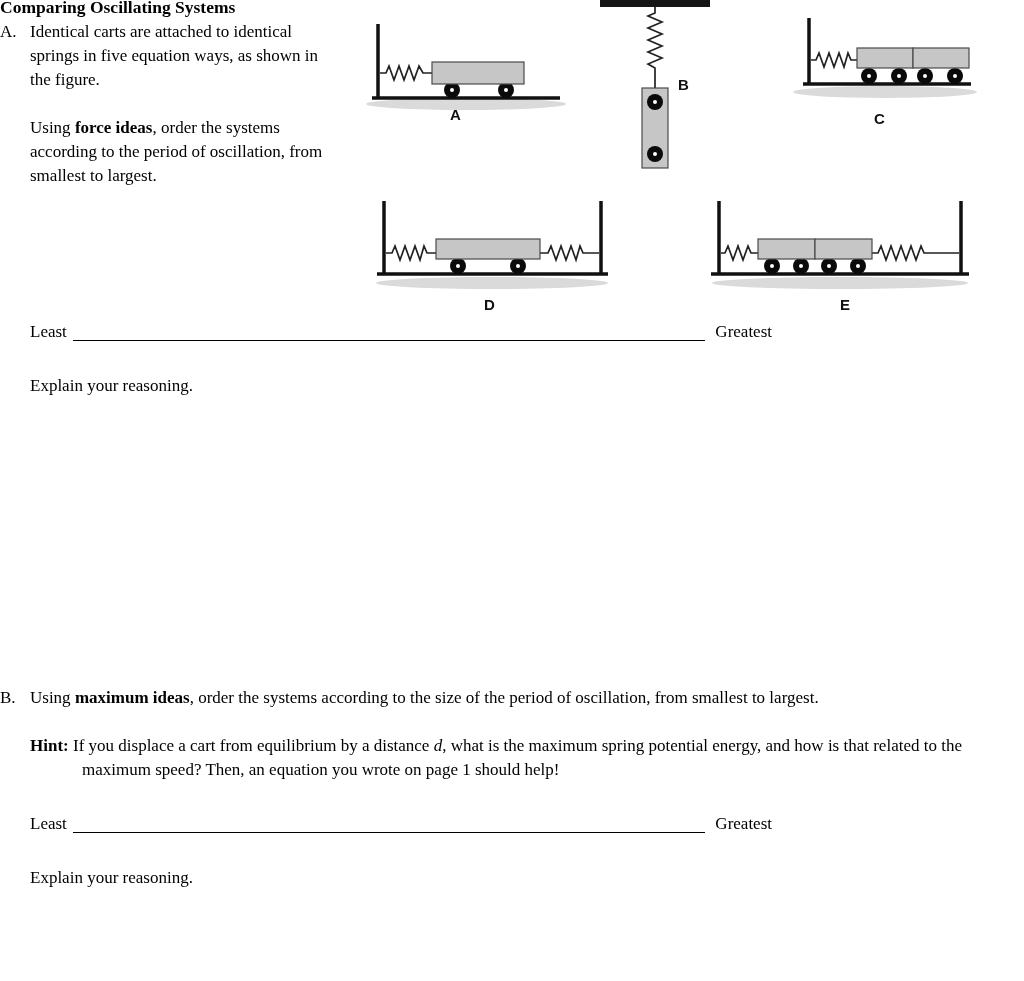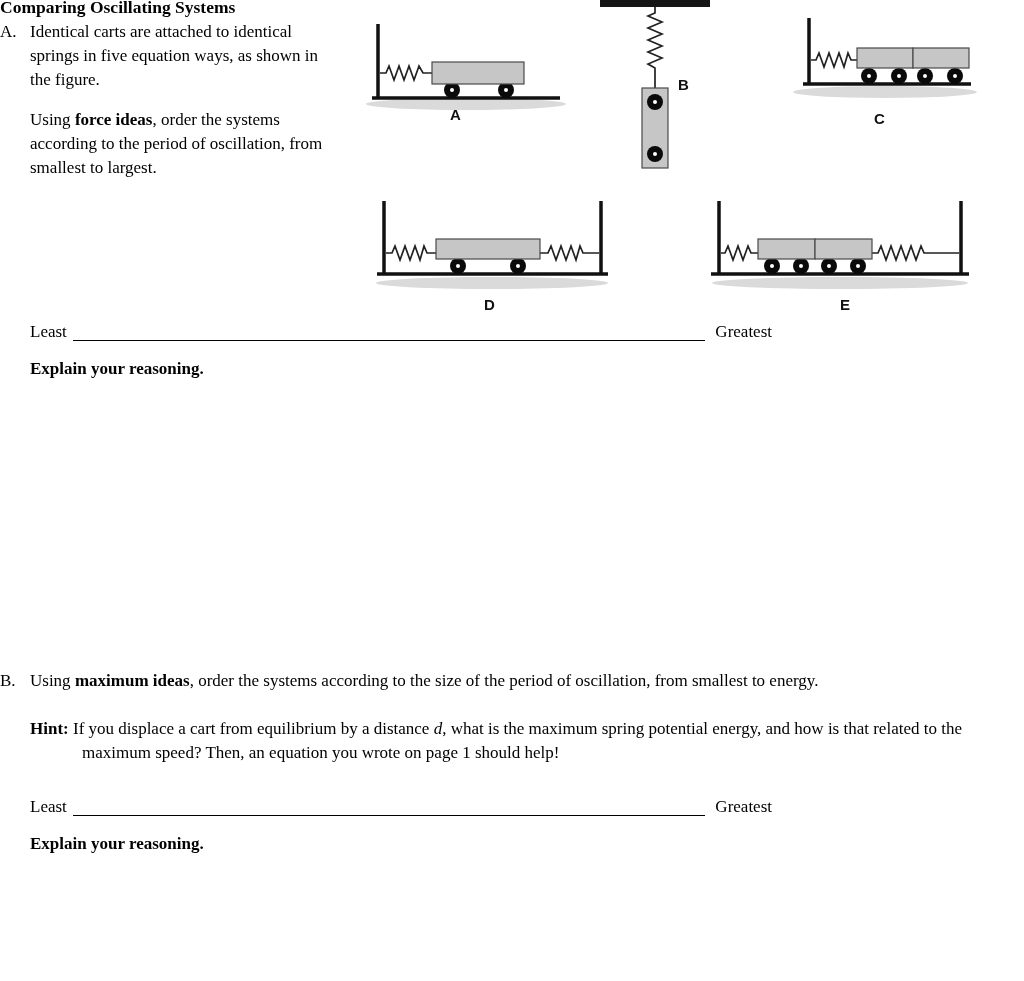--- a/index.html
+++ b/index.html
@@ -35,21 +35,21 @@
   .title {
     font-size: 17.5px;
     font-weight: bold;
     line-height: 21px;
     margin-top: -3px;
   }
   .item { position: relative; padding-left: 30px; }
   .item-a { margin-top: 2px; }
   .marker { position: absolute; left: 0; top: 0; }
   .intro { max-width: 302px; }
-  .task-a { margin-top: 16px; max-width: 296px; }
+  .task-a { margin-top: 24px; max-width: 296px; }
   .hint {
     margin-top: 24px;
     padding-left: 52px;
     text-indent: -52px;
   }
   .hint-a { text-align: justify; }
   .hint-b { max-width: 940px; }
   .bold { font-weight: bold; }
   .italic { font-style: italic; }
   .answer-row {
@@ -58,21 +58,21 @@
     width: 742px;
     margin: 30px 8px 0 30px;
   }
   .answer-row .lbl { white-space: nowrap; }
   .blank {
     flex: 1;
     border-bottom: 1.5px solid #000;
     height: 20px;
     margin: 0 10px 3px 6px;
   }
-  .explain { font-weight: bold; margin: 13px 0 0 30px; }
+  .explain { font-weight: normal; margin: 30px 0 0 30px; }
   .part-b { margin-top: 288px; }
   .part-b .hint { }
 </style>
 </head>
 <body>
 
 <div class="page">
 
   <div class="figure">
 
@@ -166,21 +166,21 @@
   <div class="answer-row">
     <span class="lbl">Least</span>
     <span class="blank"></span>
     <span class="lbl">Greatest</span>
   </div>
 
   <p class="explain">Explain your reasoning.</p>
 
   <div class="item part-b">
     <span class="marker">B.</span>
-    <p><span>Using </span><span class="bold">maximum ideas</span><span>, order the systems according to the size of the period of oscillation, from smallest to energy.</span></p>
+    <p><span>Using </span><span class="bold">maximum ideas</span><span>, order the systems according to the size of the period of oscillation, from smallest to largest.</span></p>
     <p class="hint hint-b"><span class="bold">Hint:</span><span> If you displace a cart from equilibrium by a distance </span><span class="italic">d</span><span>, what is the maximum spring potential energy, and how is that related to the maximum speed? Then, an equation you wrote on page 1 should help!</span></p>
   </div>
 
   <div class="answer-row">
     <span class="lbl">Least</span>
     <span class="blank"></span>
     <span class="lbl">Greatest</span>
   </div>
 
   <p class="explain">Explain your reasoning.</p>

